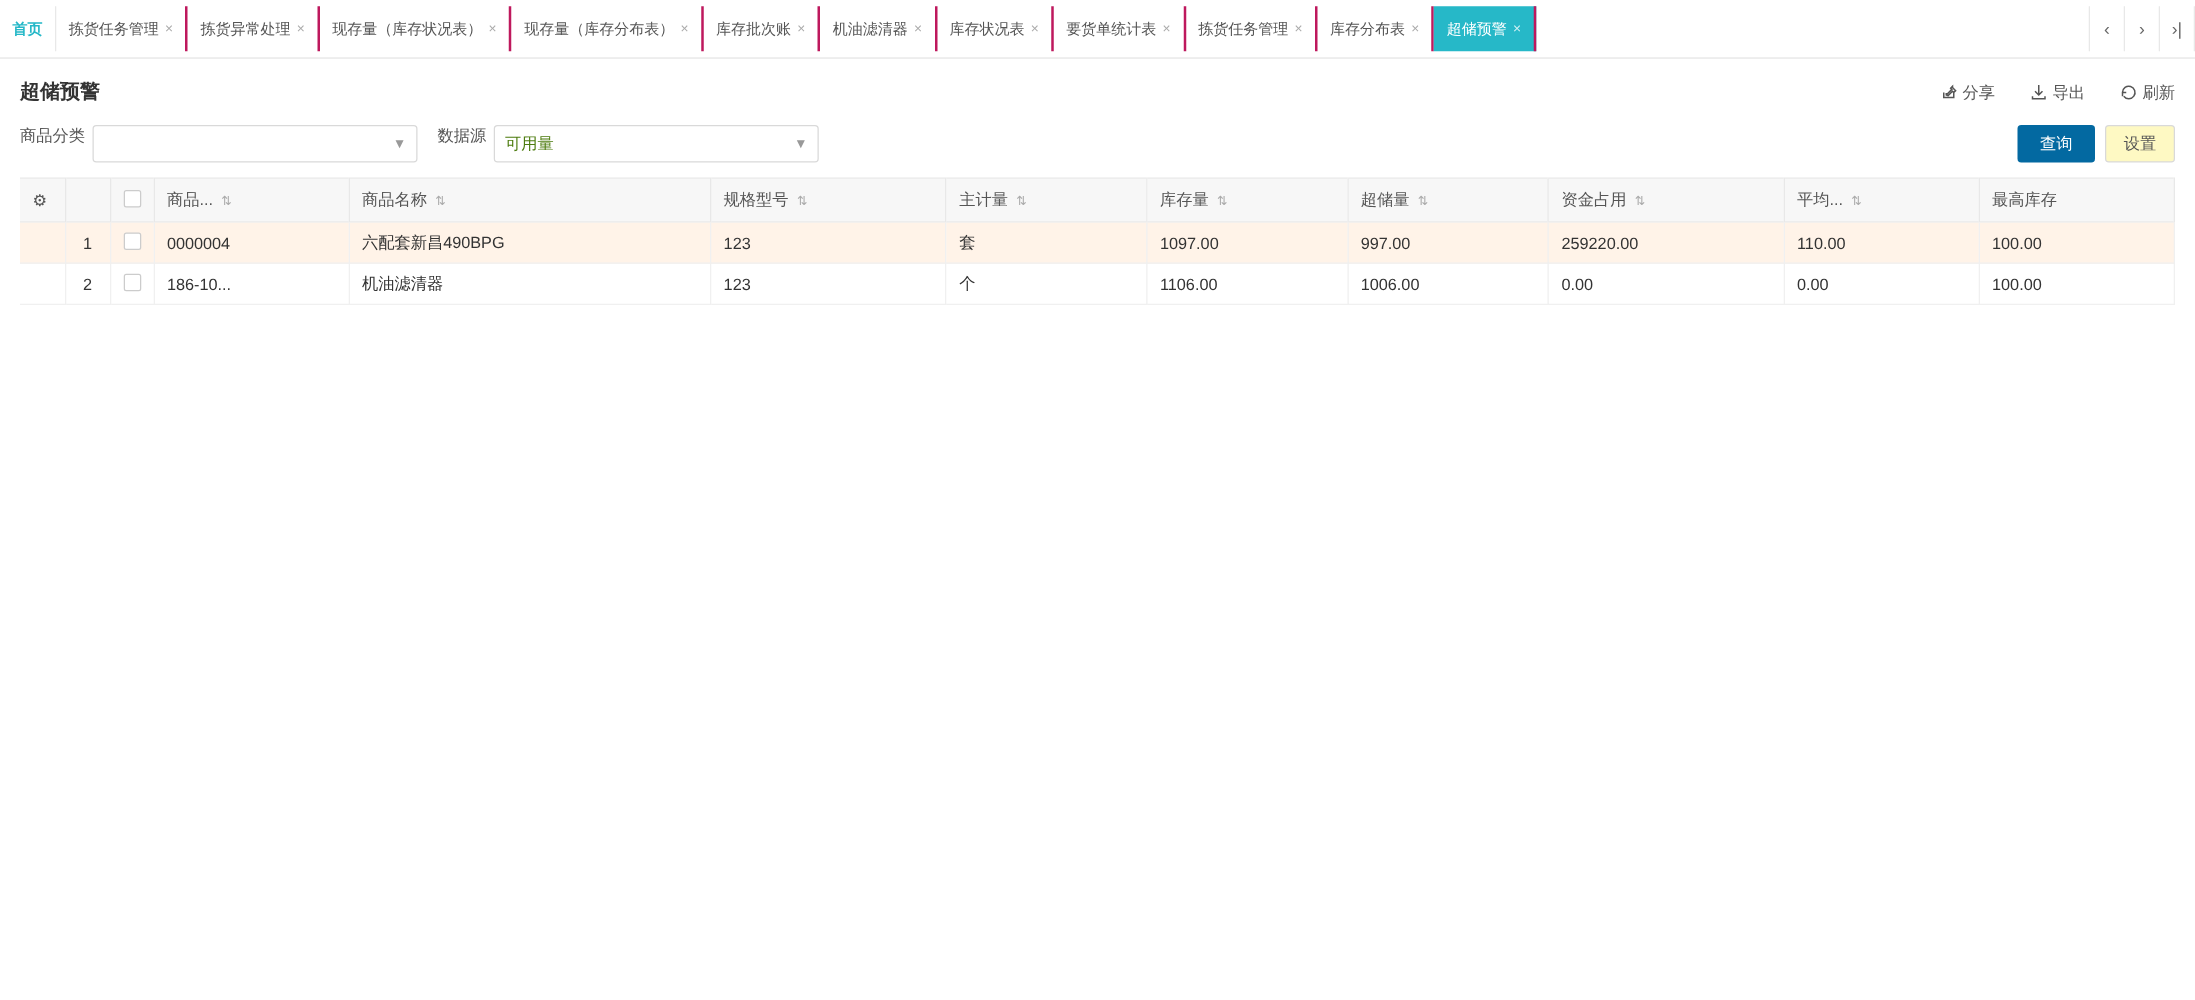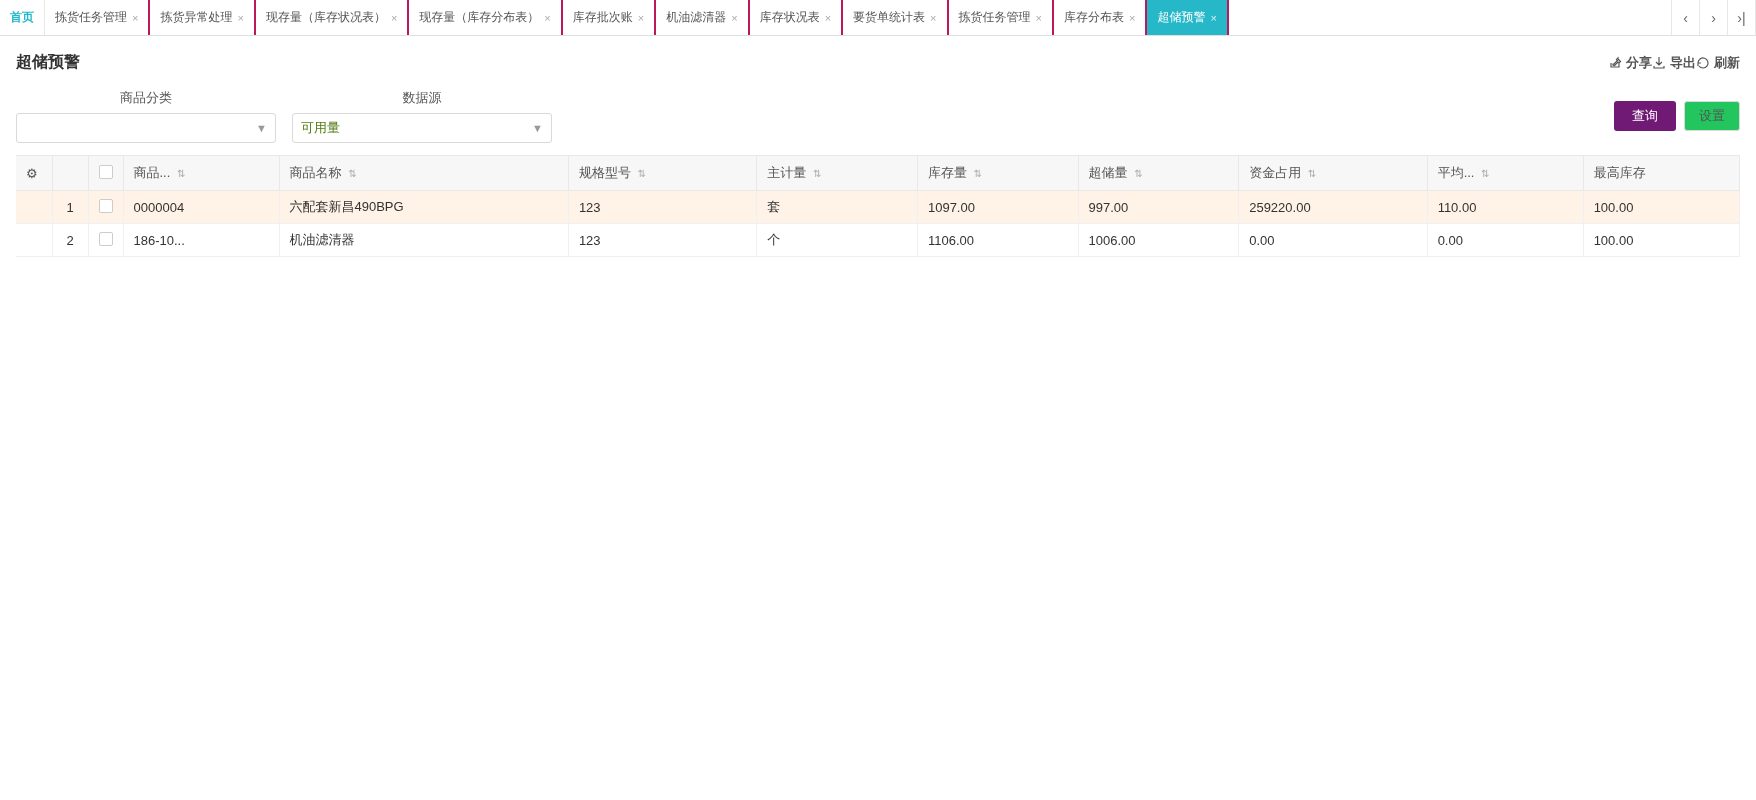--- a/index.html
+++ b/index.html
@@ -4,21 +4,21 @@
   <style>
     * { box-sizing: border-box; margin: 0; padding: 0; }
     body { font-family: "Microsoft YaHei", Arial, sans-serif; font-size: 13px; background: #f5f5f5; color: #333; }
 
     
     .top-nav {
       display: flex;
       align-items: center;
       background: #fff;
       border-bottom: 1px solid #e0e0e0;
-      height: 36px;
+      height: 47px;
       padding: 0;
       overflow: hidden;
     }
     .nav-tab {
       display: flex;
       align-items: center;
       height: 36px;
       padding: 0 10px;
       white-space: nowrap;
       cursor: pointer;
@@ -71,36 +71,33 @@
       margin-bottom: 16px;
     }
     .page-title {
       font-size: 16px;
       font-weight: bold;
       color: #333;
     }
     .header-actions {
       display: flex;
       align-items: flex-end;
-      gap: 0;
-      font-weight: bold;
+      gap: 28px;
     }
     .action-btn {
       display: flex;
       align-items: center;
       gap: 4px;
       cursor: pointer;
       color: #555;
       font-size: 13px;
     }
     .filter-group {
       display: flex;
-      align-items: center;
       gap: 6px;
-      flex-direction: column;
     }
     .filter-label {
       color: #555;
       font-size: 13px;
       white-space: nowrap;
     }
     .filter-select {
       display: flex;
       align-items: center;
       border: 1px solid #d9d9d9;
@@ -110,31 +107,31 @@
       background: #fff;
       cursor: pointer;
       justify-content: space-between;
       height: 30px;
     }
     .filter-select-text { color: #aaa; font-size: 13px; }
     .filter-select-arrow { color: #999; font-size: 11px; }
 
     
     .btn-query {
-      background: #701a75;
+      background: #0369a1;
       color: #fff;
       border: none;
       border-radius: 3px;
       padding: 6px 18px;
       cursor: pointer;
       font-size: 13px;
       height: 30px;
     }
     .btn-settings {
-      background: #22c55e;
+      background: #fef9c3;
       color: #555;
       border: 1px solid #d9d9d9;
       border-radius: 3px;
       padding: 5px 14px;
       cursor: pointer;
       font-size: 13px;
       height: 30px;
     }
 
     

